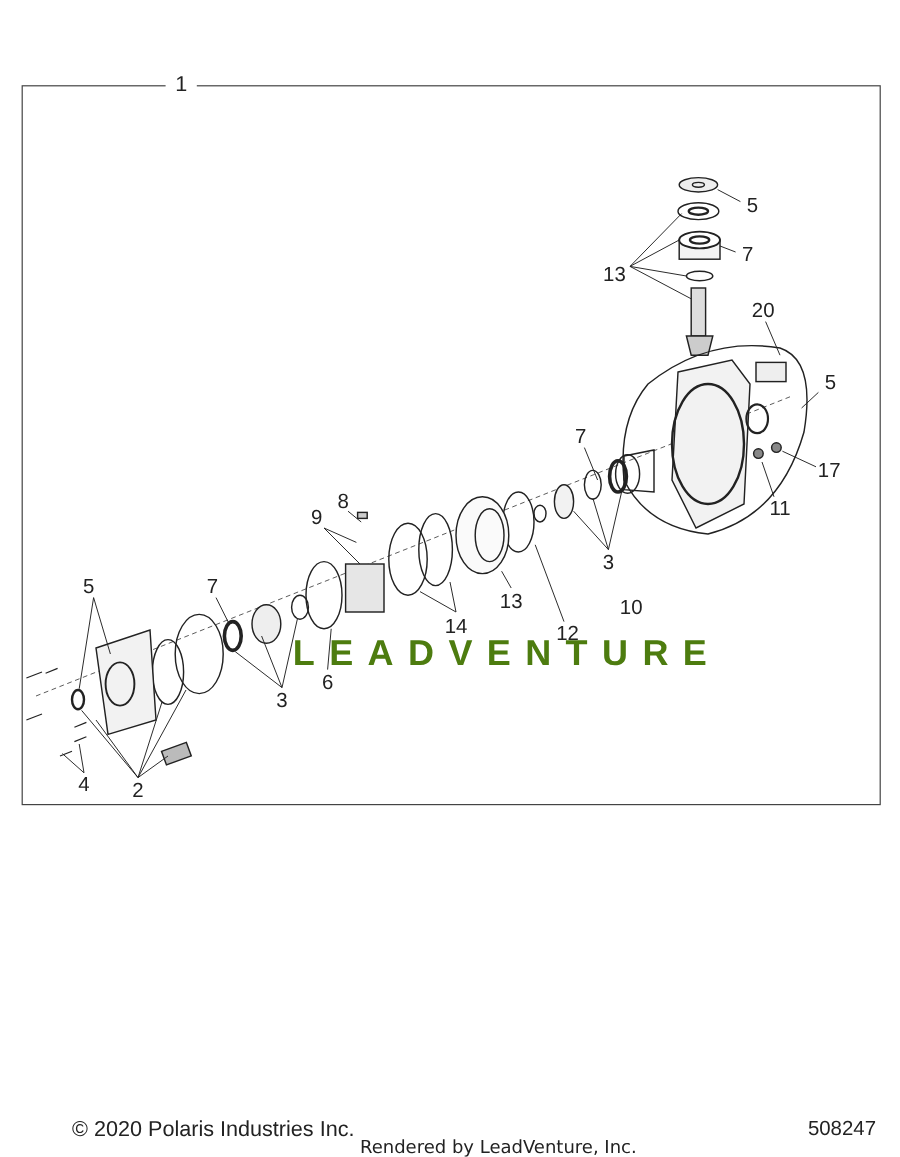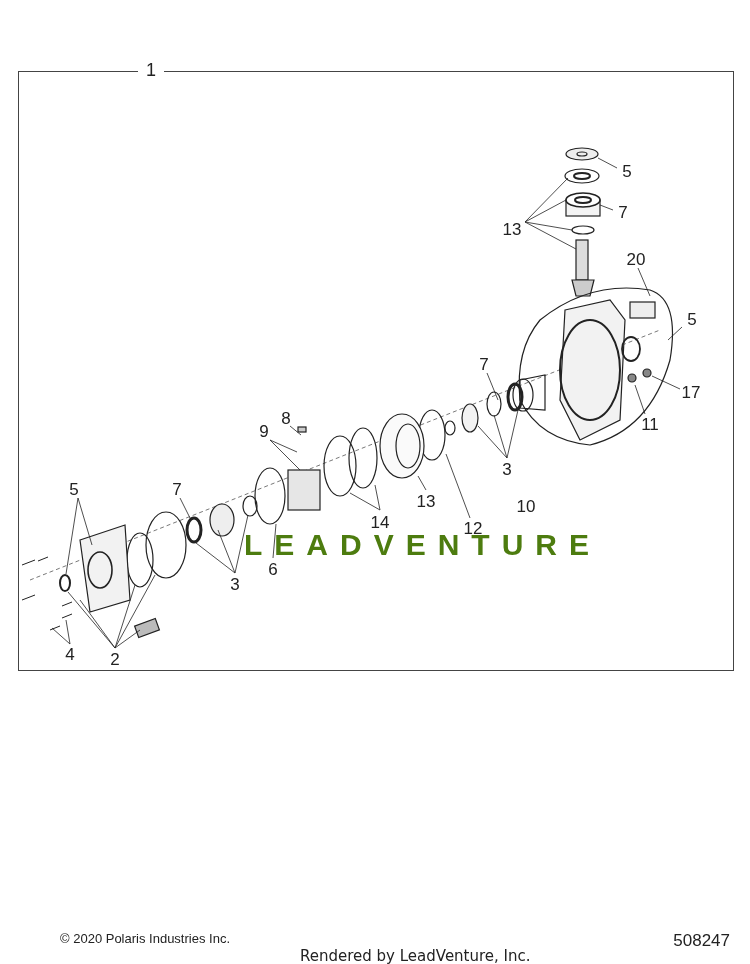--- a/index.html
+++ b/index.html
@@ -2,21 +2,21 @@
 <html><head>
 <meta charset="utf-8">
 <style>
   html, body { margin:0; padding:0; background:#ffffff; }
   body { width:750px; height:964px; position:relative; overflow:hidden; font-family:"Liberation Sans", sans-serif; color:#222; }
   .frame { position:absolute; left:18px; top:71px; width:716px; height:600px; border:1px solid #444; box-sizing:border-box; }
   .frame-label { position:absolute; left:138px; top:60px; background:#fff; padding:0 8px; font-size:18px; }
   svg.diagram { position:absolute; left:0; top:0; }
   .callout { position:absolute; font-size:17px; line-height:1; transform:translate(-50%,-50%); }
   .watermark { position:absolute; left:244px; top:528px; font-size:30px; letter-spacing:12px; color:#4d7c0f; font-weight:bold; }
-  .footer-left { position:absolute; left:60px; top:931px; font-size:13px; }
+  .footer-left { position:absolute; left:60px; top:931px; font-size:18px; }
   .footer-mid { position:absolute; left:300px; top:947px; font-size:15px; font-family:"DejaVu Sans", sans-serif; }
   .footer-right { position:absolute; right:20px; top:931px; font-size:17px; }
 </style>
 </head>
 <body>
 
 <div class="frame"></div>
 <div class="frame-label">1</div>
 <div class="watermark">LEADVENTURE</div>
 

